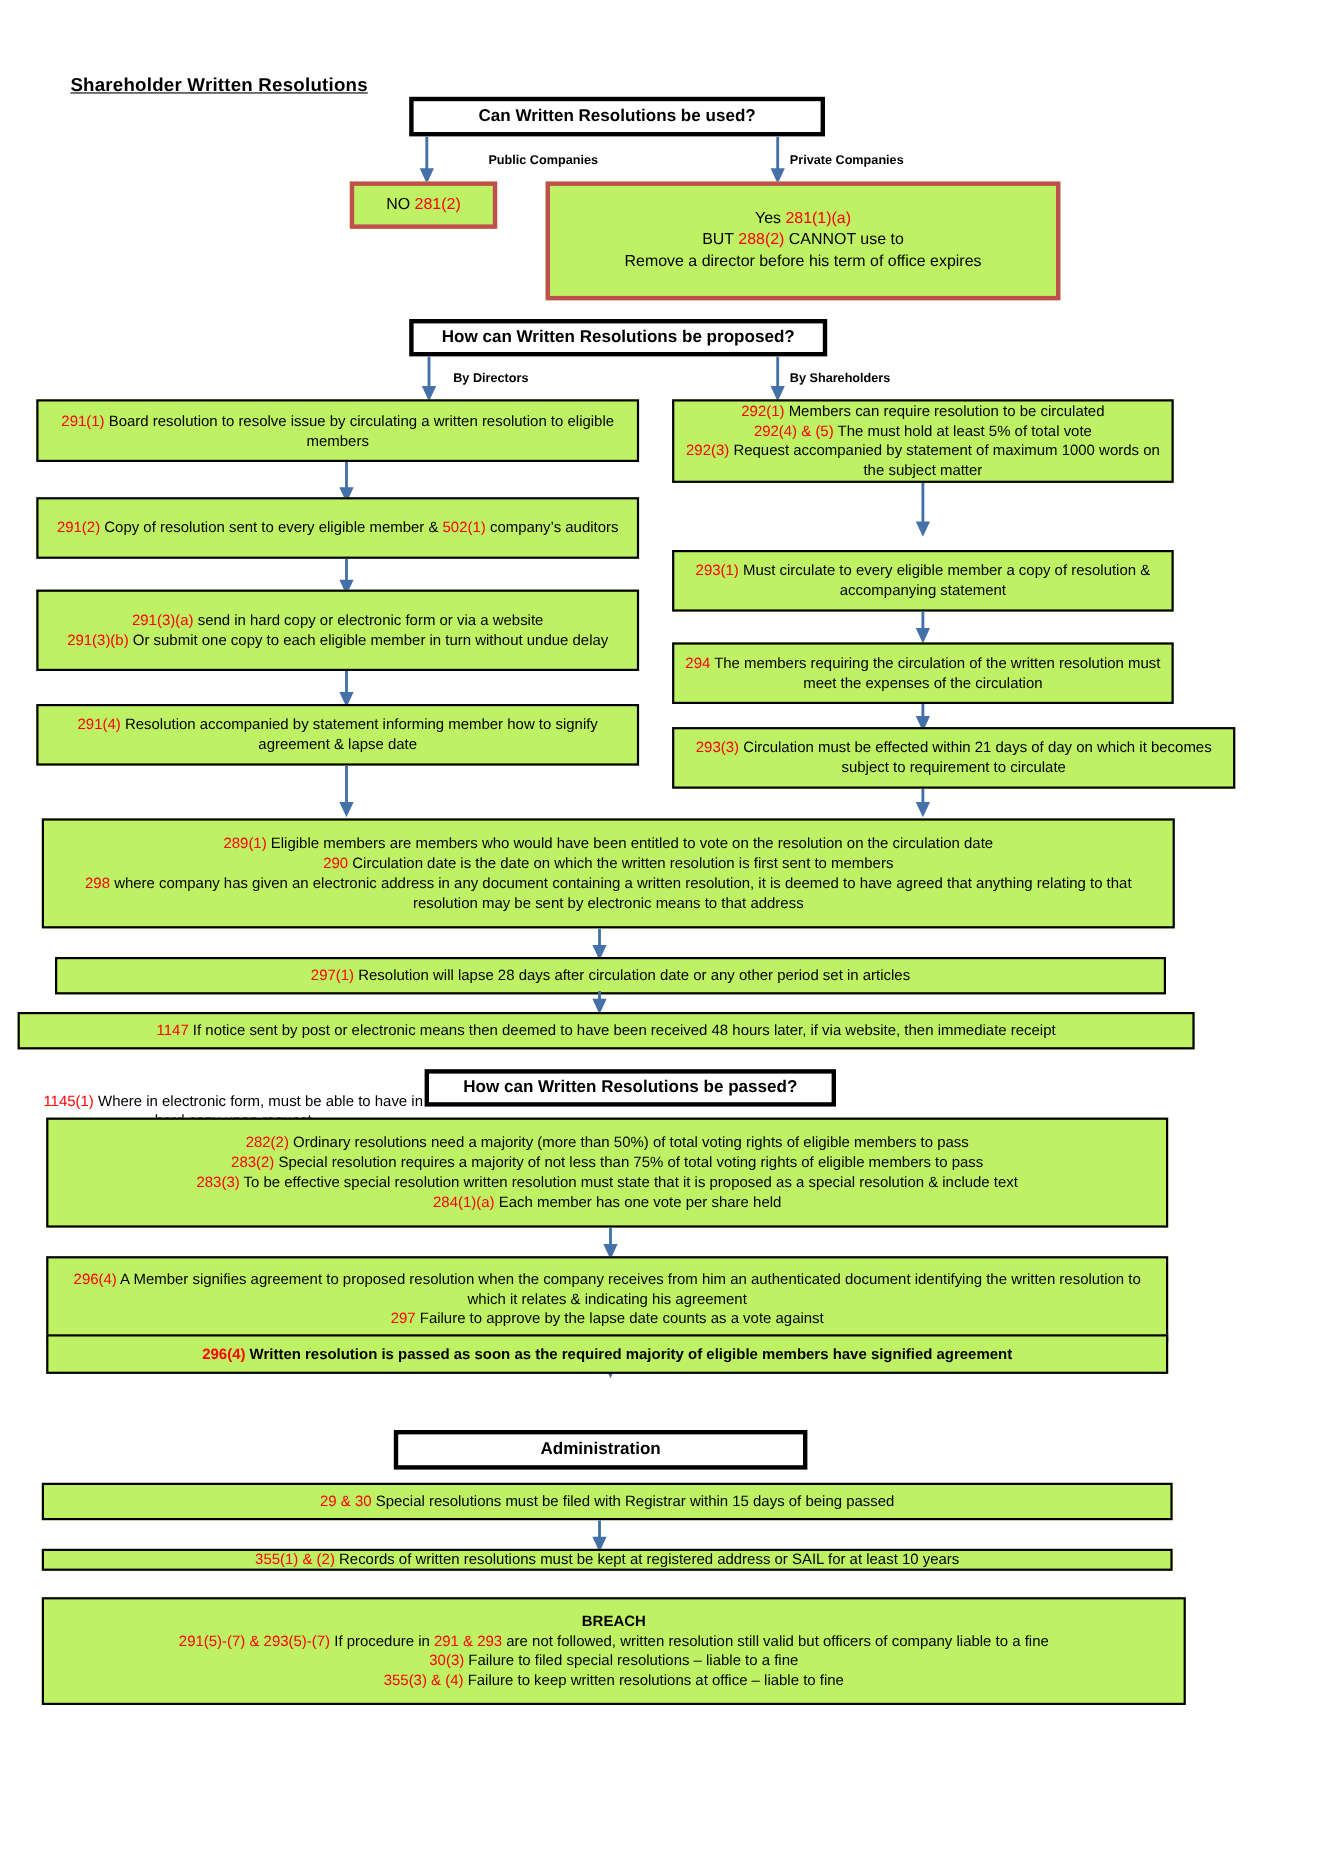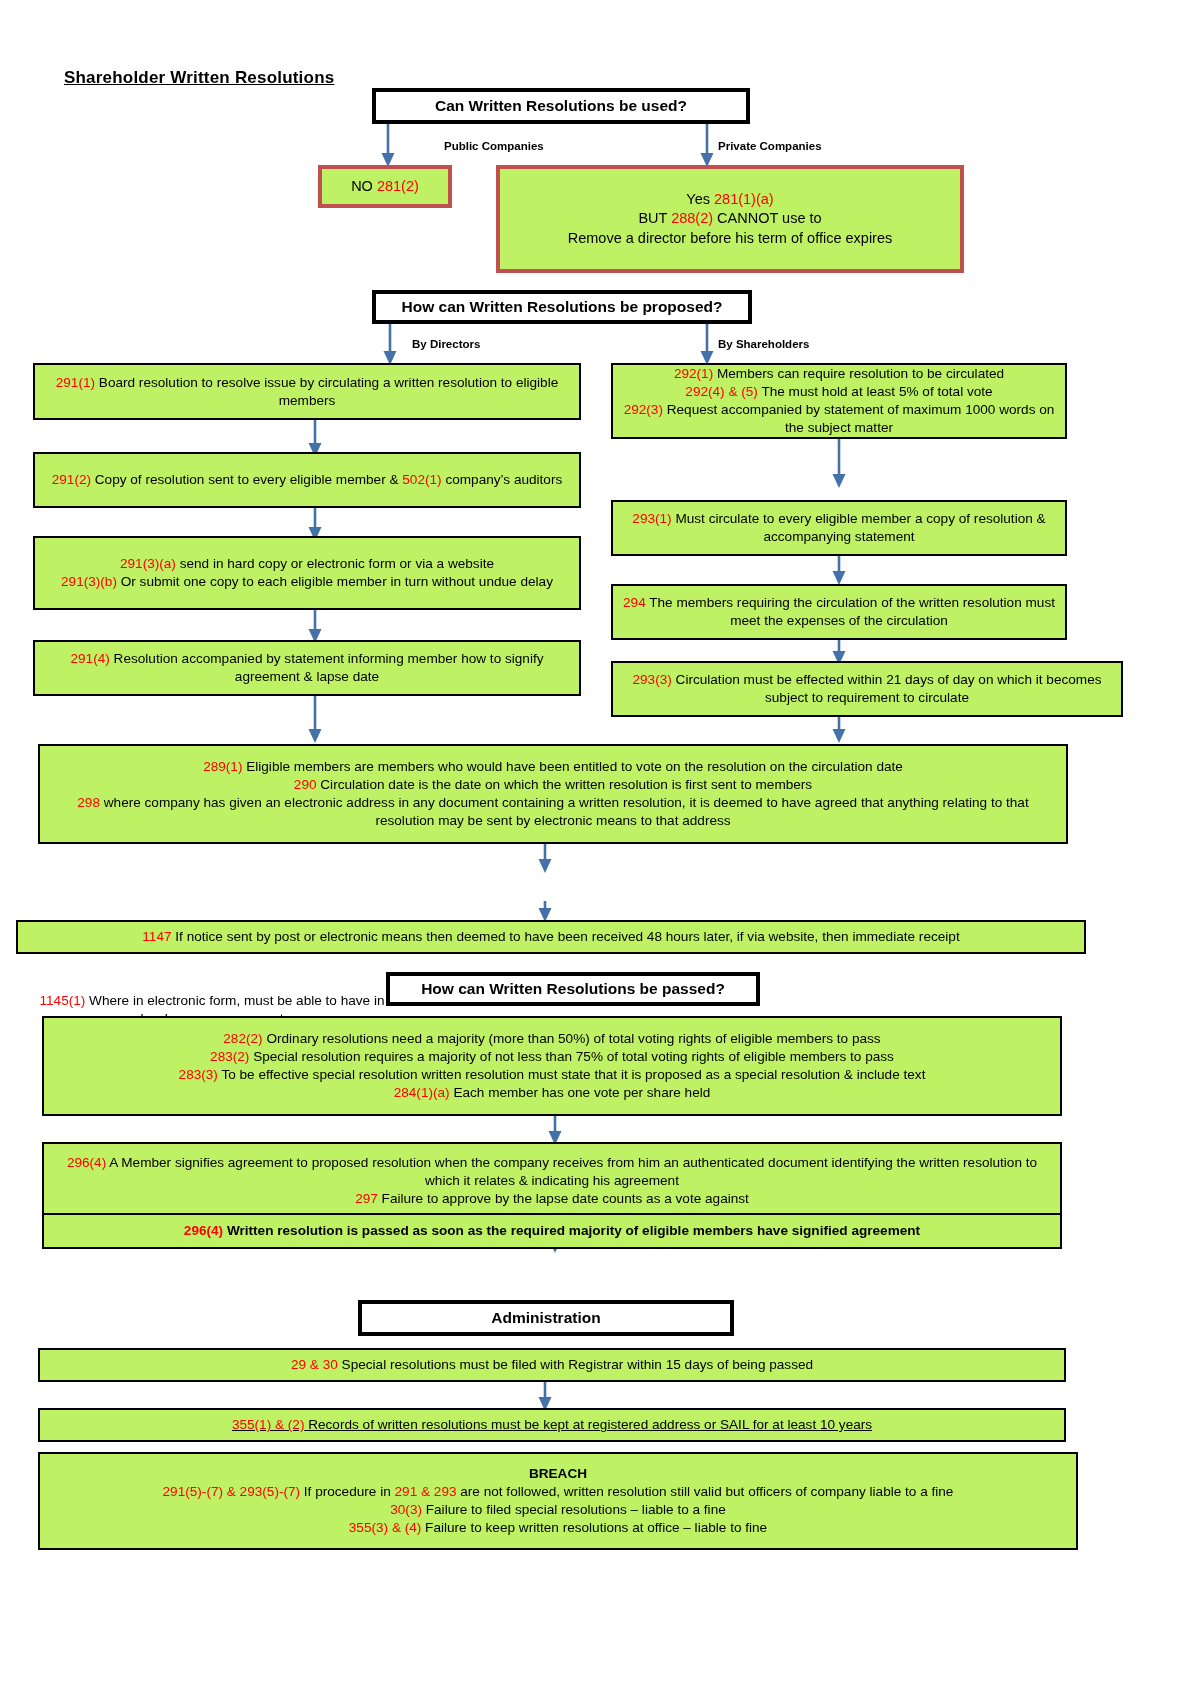--- a/index.html
+++ b/index.html
@@ -256,20 +256,25 @@
         <div><span class="r">298</span><span> where company has given an electronic address in any document containing a written resolution, it is deemed to have agreed that anything relating to that resolution may be sent by electronic means to that address</span></div>
       </div>
   </div>
   <div class="arrow" style="left:535px; top:844px;">
     <svg width="20" height="30" viewBox="0 0 20 30">
       <line x1="10" y1="0" x2="10" y2="18" stroke="#4472a8" stroke-width="2.6"></line>
       <polygon points="10,29 3.5,15 16.5,15" fill="#4472a8"></polygon>
     </svg>
   </div>
 
+  <div class="abs box" style="left:50px; top:870px; width:1010px; height:34px;">
+    <div class="inner t14">
+        <div><span class="r">297(1)</span><span> Resolution will lapse 28 days after circulation date or any other period set in articles</span></div>
+      </div>
+  </div>
   <div class="arrow" style="left:535px; top:901px;">
     <svg width="20" height="22" viewBox="0 0 20 22">
       <line x1="10" y1="0" x2="10" y2="10" stroke="#4472a8" stroke-width="2.6"></line>
       <polygon points="10,21 3.5,7 16.5,7" fill="#4472a8"></polygon>
     </svg>
   </div>
 
   <div class="abs box" style="left:16px; top:920px; width:1070px; height:34px;">
     <div class="inner t14">
         <div><span class="r">1147</span><span> If notice sent by post or electronic means then deemed to have been received 48 hours later, if via website, then immediate receipt</span></div>
@@ -329,21 +334,21 @@
         <div><span class="r">29 &amp; 30</span><span> Special resolutions must be filed with Registrar within 15 days of being passed</span></div>
       </div>
   </div>
   <div class="arrow" style="left:535px; top:1382px;">
     <svg width="20" height="30" viewBox="0 0 20 30">
       <line x1="10" y1="0" x2="10" y2="18" stroke="#4472a8" stroke-width="2.6"></line>
       <polygon points="10,29 3.5,15 16.5,15" fill="#4472a8"></polygon>
     </svg>
   </div>
 
-  <div class="abs box" style="left:38px; top:1408px; width:1028px; height:34px;text-decoration:underline;">
+  <div class="abs box" style="left:38px; top:1408px; width:1028px; height:20px;">
     <div class="inner t14">
         <div><span class="r">355(1) &amp; (2)</span><span> Records of written resolutions must be kept at registered address or SAIL for at least 10 years</span></div>
       </div>
   </div>
 
   <div class="abs box" style="left:38px; top:1452px; width:1040px; height:98px;">
     <div class="inner t14">
       <div class="bold">BREACH</div>
       <div>
           <div><span class="r">291(5)-(7) &amp; 293(5)-(7)</span><span> If procedure in </span><span class="r">291 &amp; 293</span><span> are not followed, written resolution still valid but officers of company liable to a fine</span></div>

